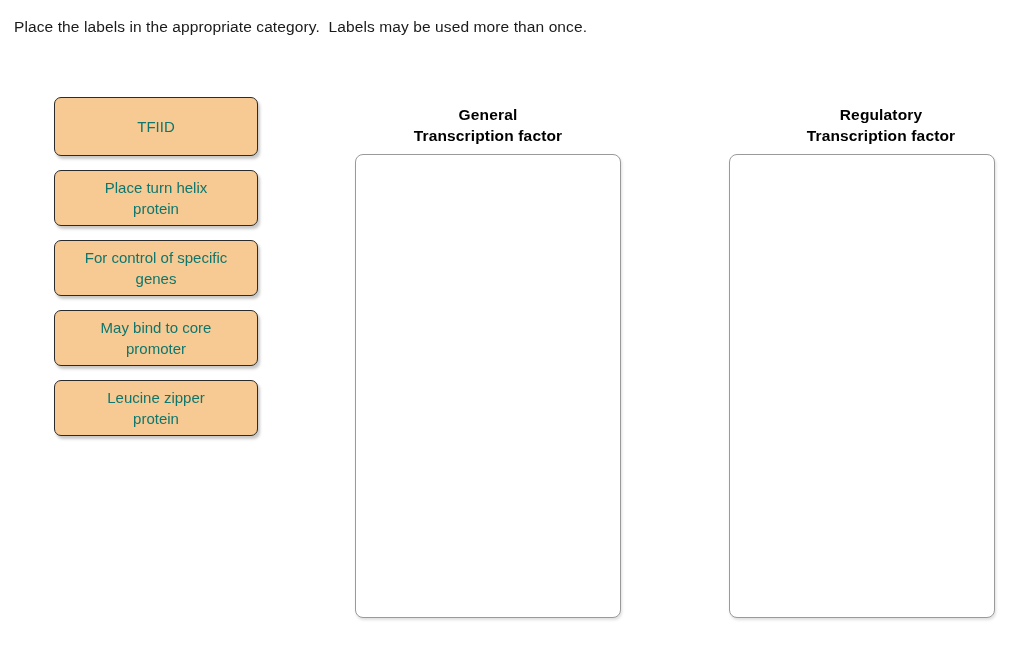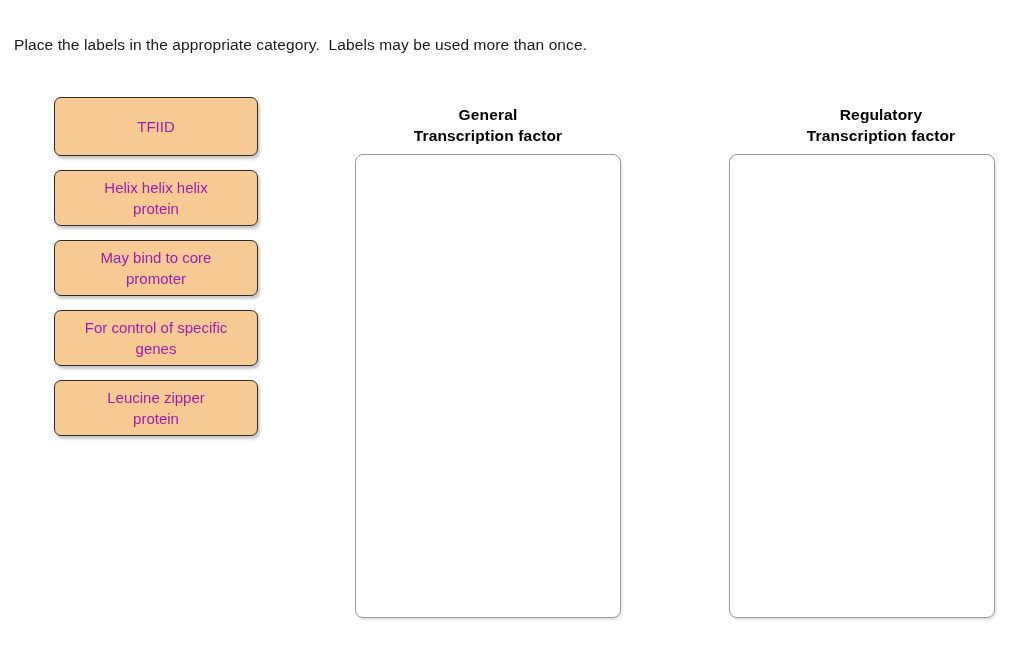--- a/index.html
+++ b/index.html
@@ -14,21 +14,21 @@
     overflow: hidden;
     font-family: "Liberation Sans", sans-serif;
     color: #111111;
     -webkit-font-smoothing: antialiased;
   }
 
   
   .prompt {
     position: absolute;
     left: 14px;
-    top: 34px;
+    top: 16px;
     font-size: 15.5px;
     line-height: 22px;
     color: #1a1a1a;
     white-space: pre;
     letter-spacing: 0.1px;
   }
 
   
   .label-bank {
     position: absolute;
@@ -44,21 +44,21 @@
     background: #f6ca92;
     border: 1px solid #2b2b2b;
     border-radius: 7px;
     box-shadow: 2px 3px 3px rgba(0,0,0,0.22);
     display: flex;
     align-items: center;
     justify-content: center;
     text-align: center;
     font-size: 15px;
     line-height: 21px;
-    color: #a21caf;
+    color: #0f766e;
     padding: 4px 8px;
     cursor: grab;
     user-select: none;
   }
   .drag-label.tall { height: 59px; }
   .drag-label.std  { height: 56px; }
   .drag-label span { display: block; white-space: pre-line; }
 
   
   .drop-col {
@@ -94,32 +94,32 @@
 <div class="prompt">Place the labels in the appropriate category.  Labels may be used more than once.</div>
 
 <div class="label-bank">
 
   <div class="drag-label tall">
     <span>TFIID</span>
   </div>
 
 
   <div class="drag-label std">
-    <span>Helix helix helix
+    <span>Place turn helix
 protein</span>
+  </div>
+
+  <div class="drag-label std">
+    <span>For control of specific
+genes</span>
   </div>
 
   <div class="drag-label std">
     <span>May bind to core
 promoter</span>
-  </div>
-
-  <div class="drag-label std">
-    <span>For control of specific
-genes</span>
   </div>
 
 
 
   <div class="drag-label std">
     <span>Leucine zipper
 protein</span>
   </div>
 
 </div>

